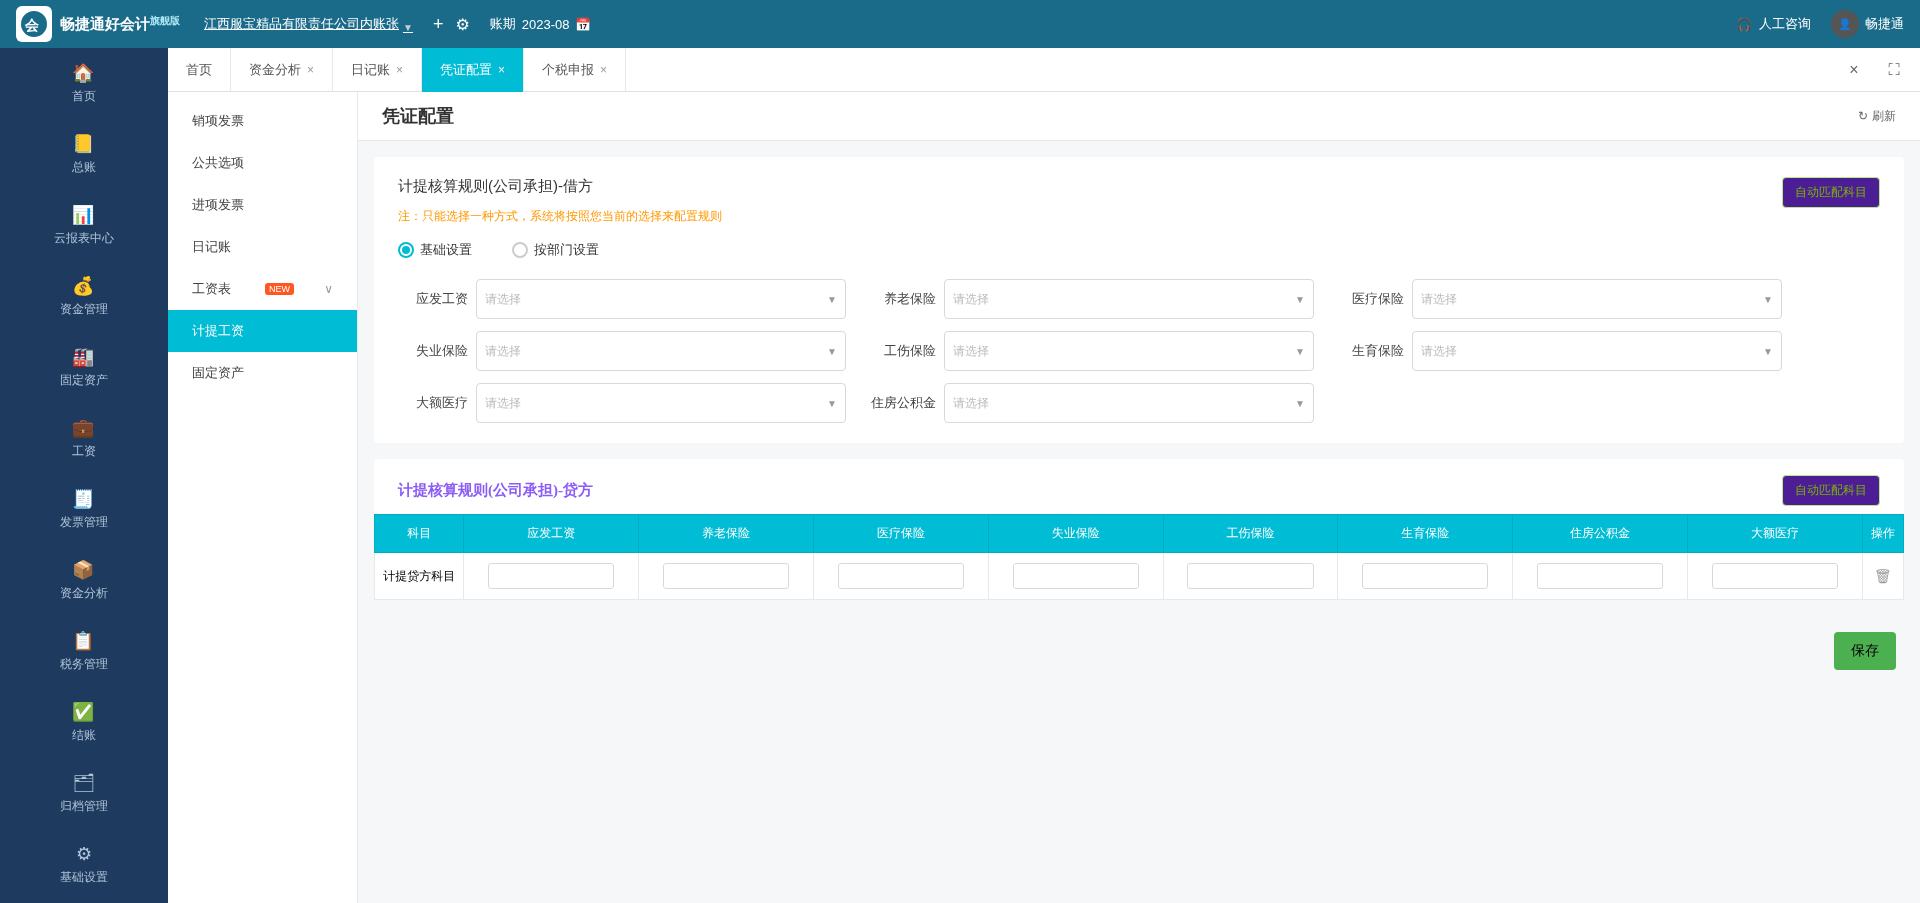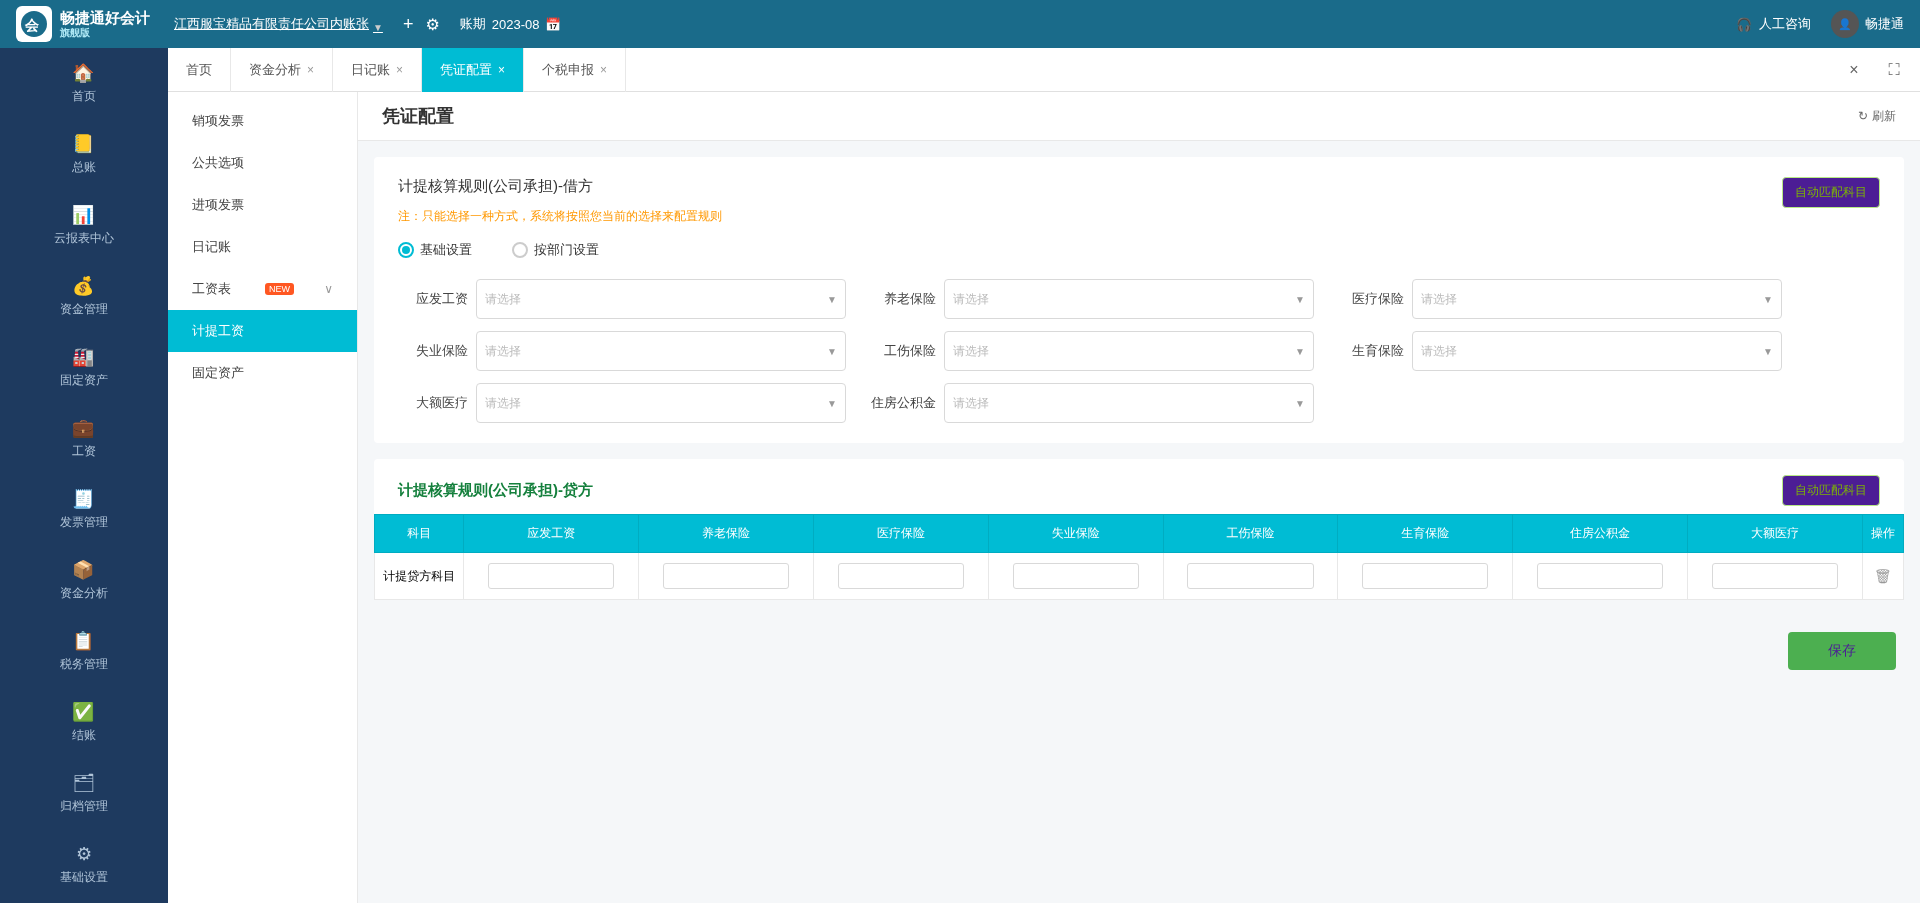--- a/index.html
+++ b/index.html
@@ -3,21 +3,21 @@
   <meta charset="utf-8">
   <style>
     * { margin: 0; padding: 0; box-sizing: border-box; }
     body { font-family: 'Microsoft YaHei', Arial, sans-serif; font-size: 13px; background: #f0f2f5; width: 1920px; height: 903px; overflow: hidden; display: flex; flex-direction: column; }
 
     
     .top-bar { height: 48px; background: #1a6b8a; display: flex; align-items: center; padding: 0 16px; gap: 12px; flex-shrink: 0; }
     .logo-area { display: flex; align-items: center; gap: 8px; color: white; font-size: 16px; font-weight: bold; }
     .logo-icon { width: 36px; height: 36px; background: #fff; border-radius: 6px; display: flex; align-items: center; justify-content: center; }
     .logo-icon svg { width: 28px; height: 28px; }
-    .logo-text-wrap { display: flex; flex-direction: column; line-height: 1.2; }
+    .logo-text-wrap { display: flex; line-height: 1.2; }
     .logo-title { font-size: 15px; color: #fff; font-weight: bold; }
     .logo-subtitle { font-size: 10px; color: #aee8f5; }
     .top-company { color: #fff; font-size: 13px; display: flex; align-items: flex-end; gap: 4px; margin-left: 12px; text-decoration: underline; }
     .top-company .arrow { font-size: 10px; color: #ccc; }
     .top-add { color: #fff; font-size: 18px; cursor: pointer; margin-left: 8px; }
     .top-settings { color: #fff; font-size: 16px; cursor: pointer; }
     .top-period { color: #fff; font-size: 13px; display: flex; align-items: center; gap: 6px; margin-left: 8px; }
     .top-period-icon { color: #4dd0e1; }
     .top-right { margin-left: auto; display: flex; align-items: center; gap: 20px; color: #fff; font-size: 13px; }
     .top-right-item { display: flex; align-items: center; gap: 6px; cursor: pointer; }
@@ -74,30 +74,30 @@
     .form-grid { display: grid; grid-template-columns: 1fr 1fr 1fr; gap: 12px 20px; }
     .form-row { display: flex; align-items: center; gap: 8px; }
     .form-label { width: 70px; text-align: right; color: #444; font-size: 13px; flex-shrink: 0; }
     .form-select { flex: 1; height: 40px; border: 1px solid #d9d9d9; border-radius: 4px; padding: 0 8px; font-size: 12px; color: #999; display: flex; align-items: center; justify-content: space-between; cursor: pointer; background: #fff; }
     .form-select-arrow { color: #999; font-size: 10px; }
     .auto-match-btn { background: #4c1d95; border: 1px solid #b8e986; color: #7cb305; padding: 6px 12px; border-radius: 4px; font-size: 12px; cursor: pointer; white-space: nowrap; }
 
     
     .table-section { background: #fff; margin: 16px 16px 16px 16px; border-radius: 4px; }
     .table-section-header { padding: 16px 24px 8px; display: flex; align-items: center; justify-content: space-between; }
-    .table-title { font-size: 15px; font-weight: bold; color: #15803d; }
+    .table-title { font-size: 15px; font-weight: bold; color: #8b5cf6; font-family: Liberation Serif, serif; }
     .credit-table { width: 100%; border-collapse: collapse; }
     .credit-table th { background: #00bcd4; color: #fff; padding: 10px 8px; text-align: center; font-size: 12px; font-weight: normal; border: 1px solid #00acc1; }
     .credit-table td { padding: 10px 8px; text-align: center; font-size: 12px; border: 1px solid #e8e8e8; background: #fff; }
     .credit-table td input { border: 1px solid #d9d9d9; border-radius: 3px; width: 80%; height: 26px; text-align: center; font-size: 12px; }
     .trash-icon { color: #999; font-size: 14px; cursor: pointer; }
 
     
     .save-bar { padding: 16px 24px; display: flex; justify-content: flex-end; background: #f5f7f9; }
-    .save-btn { background: #4caf50; color: #4c1d95; border: none; padding: 10px 40px; border-radius: 4px; font-size: 14px; cursor: pointer; margin-left: 8px; }
+    .save-btn { background: #4caf50; color: #000000; border: none; padding: 10px 17px; border-radius: 4px; font-size: 14px; cursor: pointer; margin-left: 8px; }
 
     .section-with-btn { display: flex; align-items: flex-start; justify-content: space-between; }
     .section-body { flex: 1; }
   </style>
 </head>
 <body>
 
 <div class="top-bar">
   <div class="logo-area">
     <div class="logo-icon">

